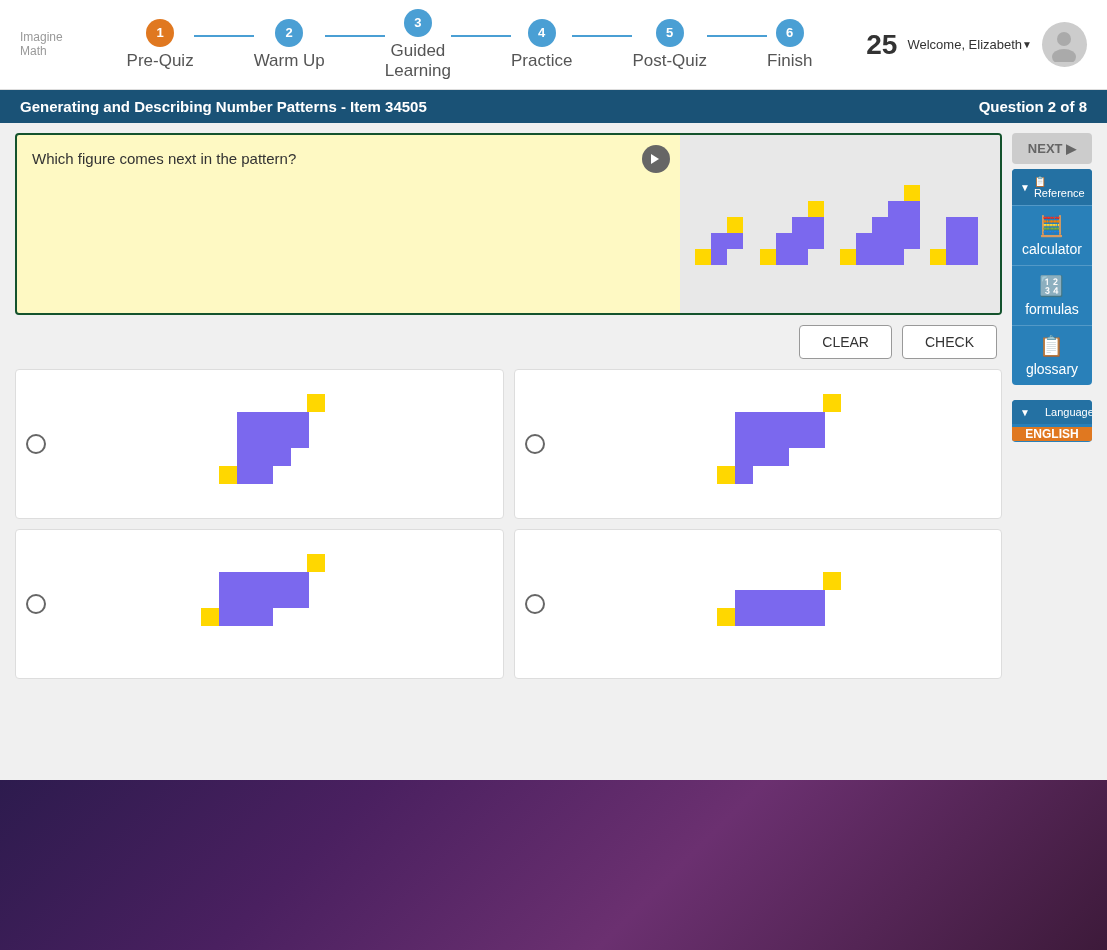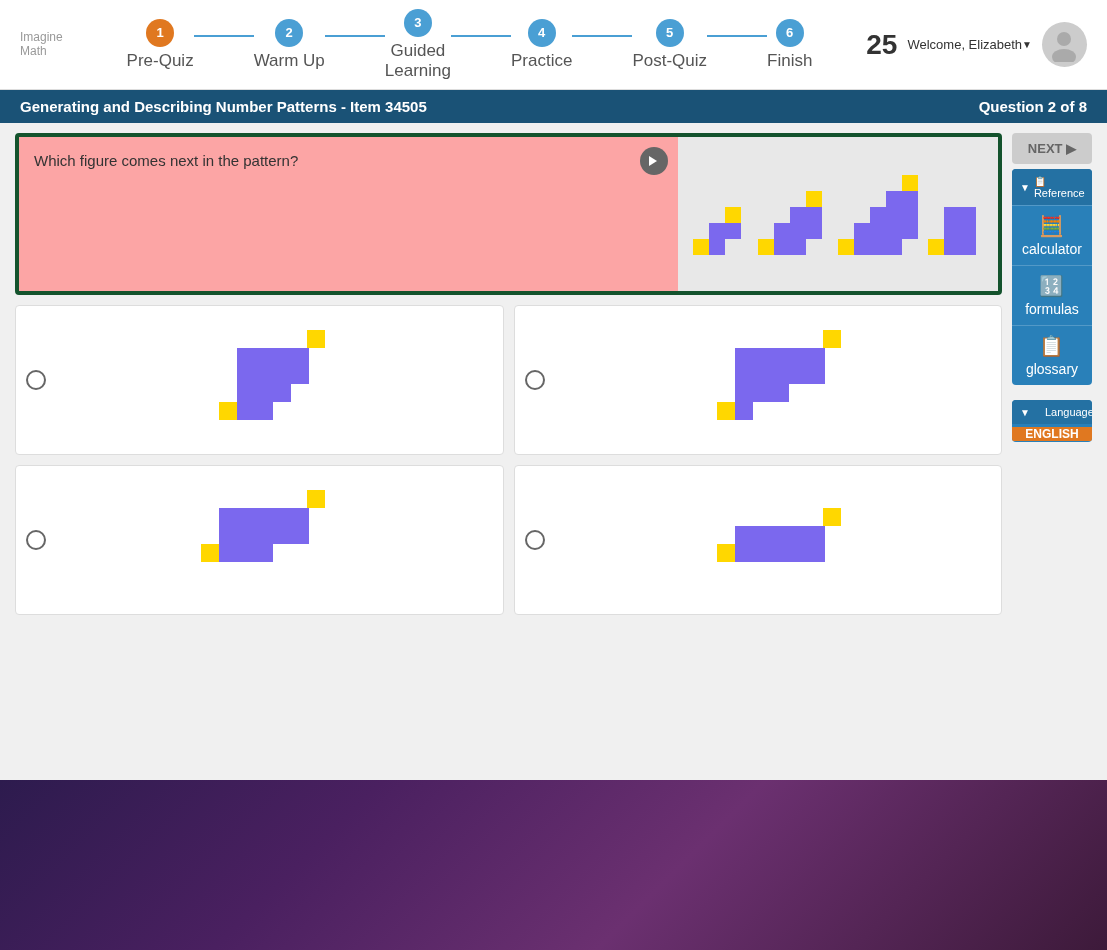--- a/index.html
+++ b/index.html
@@ -119,25 +119,25 @@
       position: relative;
     }
     .left-panel {
       flex: 1;
       display: flex;
       flex-direction: column;
       gap: 10px;
     }
     
     .question-area {
-      background: #fca5a5;
-      border: 4px solid #14532d;
-      border-radius: 4px;
-      display: flex;
-      height: 162px;
+      background: #fef9c3;
+      border: 2px solid #14532d;
+      border-radius: 4px;
+      display: flex;
+      height: 182px;
       overflow: hidden;
     }
     .question-text-box {
       flex: 1;
       padding: 15px;
       font-size: 15px;
       color: #333;
       position: relative;
     }
     .audio-btn {
@@ -427,20 +427,24 @@
             <rect x="256" y="89" width="16" height="16" fill="#7B68EE"></rect>
             <rect x="256" y="105" width="16" height="16" fill="#7B68EE"></rect>
             <rect x="272" y="73" width="16" height="16" fill="#7B68EE"></rect>
             <rect x="272" y="89" width="16" height="16" fill="#7B68EE"></rect>
             <rect x="272" y="105" width="16" height="16" fill="#7B68EE"></rect>
             <rect x="256" y="73" width="16" height="16" fill="#7B68EE"></rect>
           </svg>
         </div>
       </div>
 
+      <div class="btn-row">
+        <button class="btn-clear">CLEAR</button>
+        <button class="btn-check">CHECK</button>
+      </div>
 
       <div class="answer-grid">
 
         <div class="answer-choice">
           <div class="radio-btn"></div>
           <div class="choice-figure">
             <svg width="200" height="110" viewBox="0 0 200 110">
 
               <rect x="130" y="5" width="18" height="18" fill="#FFD700"></rect>
 

